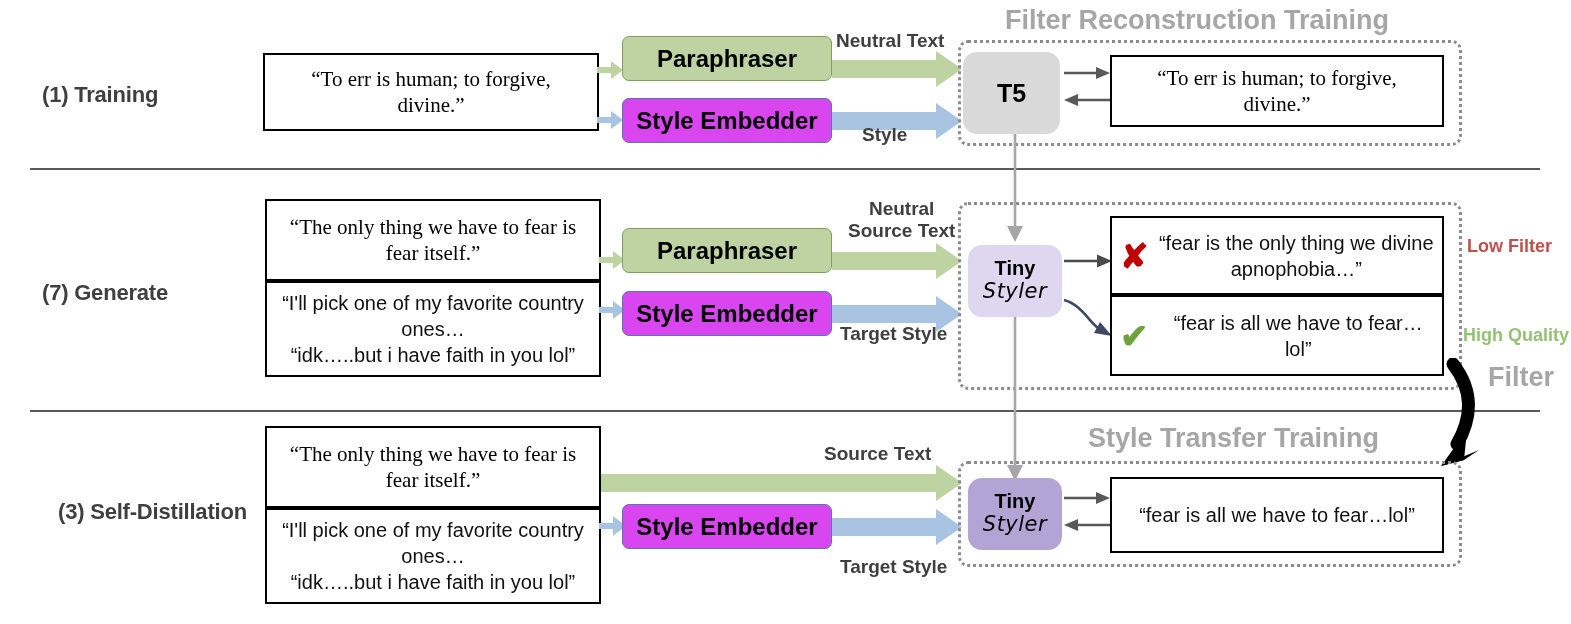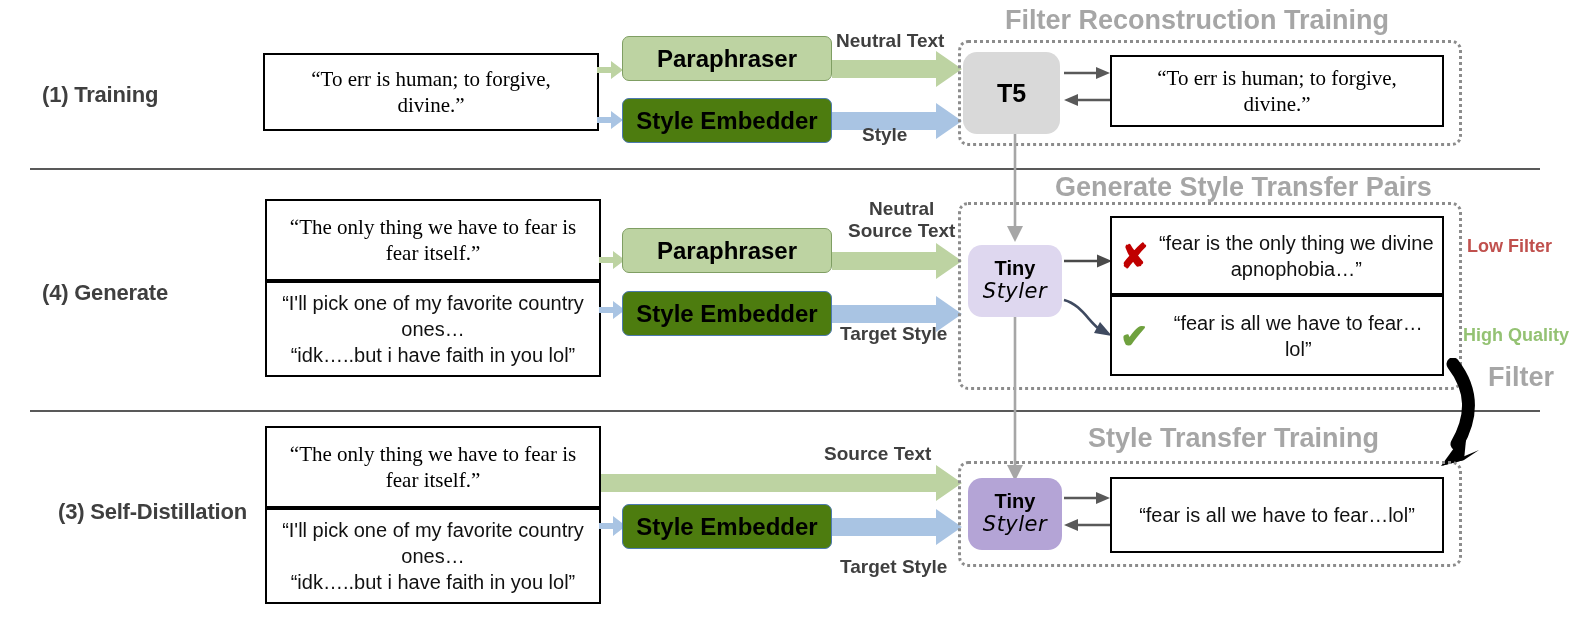--- a/index.html
+++ b/index.html
@@ -18,21 +18,21 @@
   
   .textbox{border:2.5px solid #000;background:#fff;box-sizing:border-box;
     display:flex;align-items:center;justify-content:center;text-align:center;}
   .serif{font-family:"Liberation Serif",serif;font-size:21px;color:#000;line-height:1.25;}
   .sans{font-family:"Liberation Sans",sans-serif;font-size:20px;color:#111;line-height:1.3;}
 
   
   .pill{box-sizing:border-box;border-radius:7px;display:flex;align-items:center;
     justify-content:center;font-weight:bold;font-size:24px;color:#000;}
   .pill-green{background:#bdd3a2;border:1.6px solid #7f9e63;}
-  .pill-blue{background:#4d7c0f;border:1.6px solid #4d7ab0;}
+  .pill-blue{background:#d946ef;border:1.6px solid #4d7ab0;}
 
   
   .model{box-sizing:border-box;border-radius:14px;display:flex;flex-direction:column;
     align-items:center;justify-content:center;font-weight:bold;color:#000;text-align:center;}
   .model-gray{background:#d9d9d9;font-size:25px;}
   .model-lav{background:#ded7ef;}
   .model-purple{background:#b4a4d6;}
   .m-tiny{font-size:20px;font-weight:bold;line-height:1;}
   .m-styler{font-size:21px;font-style:italic;font-weight:normal;line-height:1.1;
     font-family:"DejaVu Sans",sans-serif;letter-spacing:.5px;margin-top:2px;}
@@ -109,21 +109,21 @@
     <path d="M2 40 l14 -6 v12 z" fill="#595959"></path>
   </svg>
 
   <div class="abs textbox serif" style="left:1110px;top:55px;width:334px;height:72px;padding:4px 14px;">“To err is human; to forgive, divine.”</div>
 
   <svg class="abs" style="left:1003px;top:134px;" width="24" height="110" viewBox="0 0 24 110">
     <path d="M12 0 V94" stroke="#a6a6a6" stroke-width="2.6" fill="none"></path>
     <path d="M12 108 l-8 -16 h16 z" fill="#a6a6a6"></path>
   </svg>
 
-  <div class="abs stage-label" style="left:42px;top:280px;">(4) Generate</div>
+  <div class="abs stage-label" style="left:42px;top:280px;">(7) Generate</div>
 
   <div class="abs textbox serif" style="left:265px;top:199px;width:336px;height:82px;padding:4px 14px;">“The only thing we have to fear is fear itself.”</div>
   <div class="abs textbox sans" style="left:265px;top:281px;width:336px;height:96px;padding:4px 10px;">
     <span style="white-space:pre-line;">“I'll pick one of my favorite country ones…
 “idk…..but i have faith in you lol”</span>
   </div>
 
   <svg class="abs" style="left:599px;top:240px;" width="30" height="90" viewBox="0 0 30 90">
     <g fill="#bdd3a2">
         <path d="M0 17 h14 v-6 l12 9 -12 9 v-6 H0 z"></path>
@@ -140,21 +140,20 @@
     <path d="M0 9 h104 V0 l26 18 -26 18 v-9 H0 z" fill="#bdd3a2"></path>
   </svg>
   <svg class="abs" style="left:832px;top:296px;" width="130" height="36" viewBox="0 0 130 36">
     <path d="M0 9 h104 V0 l26 18 -26 18 v-9 H0 z" fill="#a9c4e3"></path>
   </svg>
 
   <div class="abs flow-label" style="left:848px;top:198px;white-space:pre-line;">Neutral
 Source Text</div>
   <div class="abs flow-label" style="left:840px;top:323px;">Target Style</div>
 
-  <div class="abs sec-header" style="left:1055px;top:172px;">Generate Style Transfer Pairs</div>
 
   <div class="abs dotted" style="left:958px;top:202px;width:504px;height:188px;"></div>
 
   <div class="abs model model-lav" style="left:968px;top:245px;width:94px;height:72px;">
     <span class="m-tiny">Tiny</span>
     <span class="m-styler">Styler</span>
   </div>
 
   <svg class="abs" style="left:1062px;top:248px;" width="52" height="95" viewBox="0 0 52 95">
     <path d="M2 13 H36" stroke="#4a4a4a" stroke-width="2.6" fill="none"></path>

